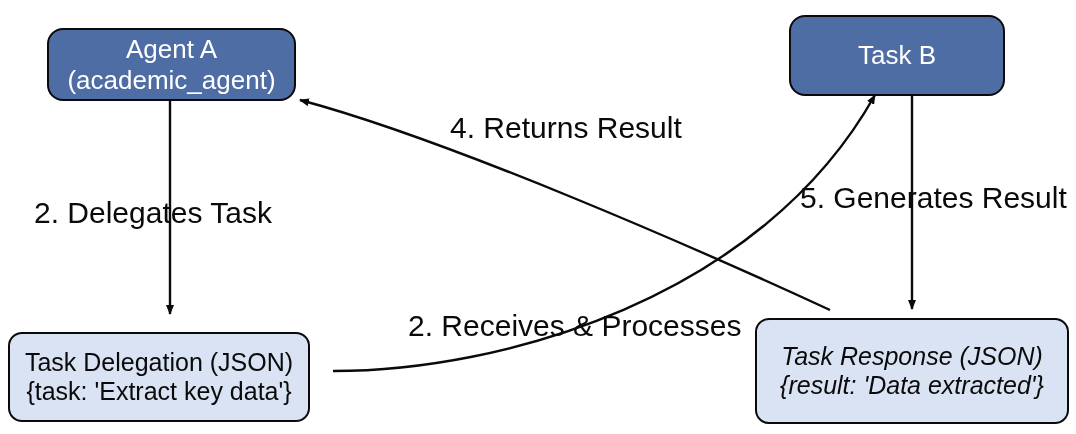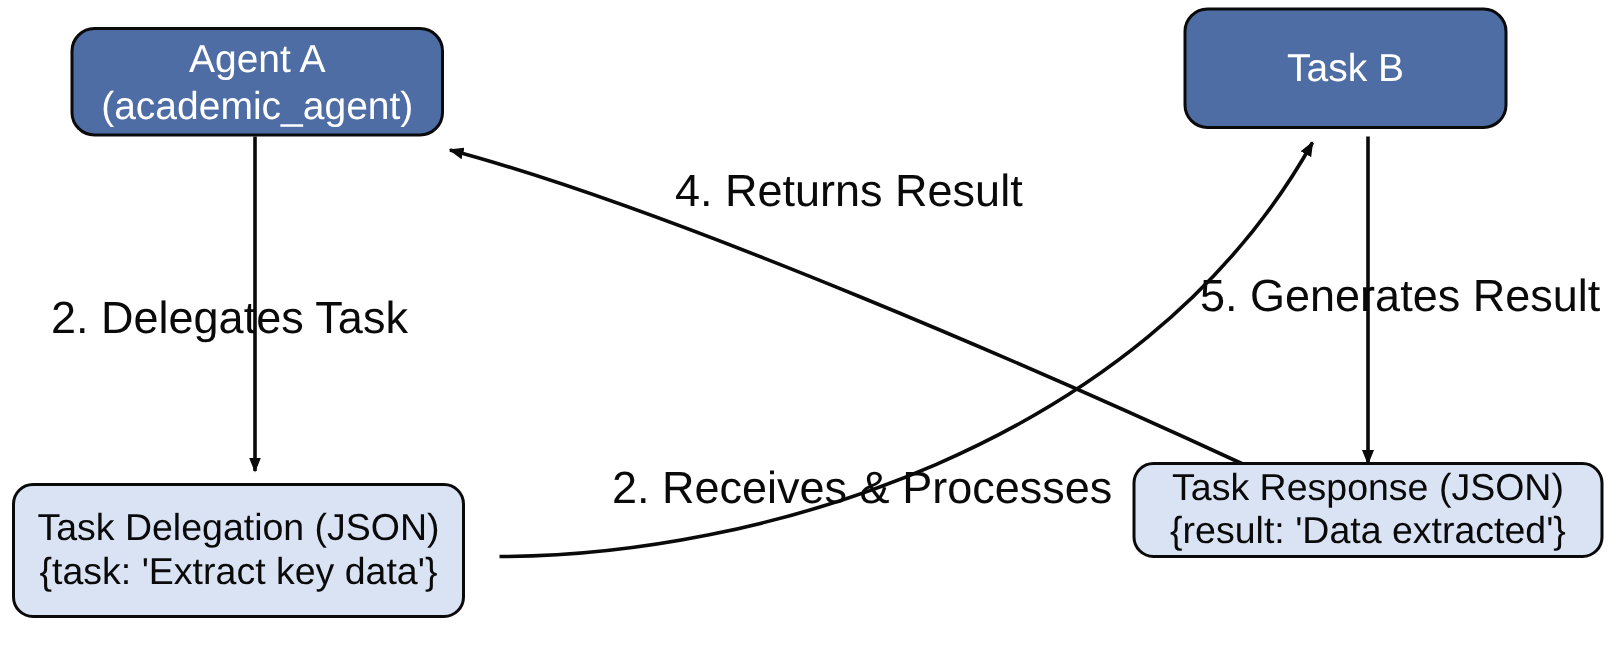--- a/index.html
+++ b/index.html
@@ -30,20 +30,21 @@
     box-sizing: border-box;
     display: flex;
     flex-direction: column;
     align-items: center;
     justify-content: center;
     text-align: center;
     border: 2px solid #0a0a0a;
     border-radius: 16px;
     line-height: 1.16;
     white-space: nowrap;
+    margin-top: 10px;
   }
   .node-agent {
     background: #4E6DA4;
     color: #ffffff;
     font-size: 26px;
   }
   .node-msg {
     background: #DAE3F3;
     color: #0a0a0a;
     font-size: 25px;
@@ -88,21 +89,21 @@
 
   <div class="node node-agent" style="left:789px; top:5px; width:216px; height:81px;">
     <span class="node-line">Task B</span>
   </div>
 
   <div class="node node-msg" style="left:8px; top:322px; width:302px; height:90px;">
     <span class="node-line">Task Delegation (JSON)</span>
     <span class="node-line">{task: 'Extract key data'}</span>
   </div>
 
-  <div class="node node-msg" style="left:755px; top:308px; width:314px; height:64px;">
+  <div class="node node-msg" style="left:755px; top:308px; width:314px; height:106px;font-style:italic;">
     <span class="node-line">Task Response (JSON)</span>
     <span class="node-line">{result: 'Data extracted'}</span>
   </div>
 
   <div class="edge-label" style="left:34px; top:196px;">2. Delegates Task</div>
 
   <div class="edge-label" style="left:408px; top:261px;margin-top:48px;">2. Receives &amp; Processes</div>
 
   <div class="edge-label" style="left:800px; top:181px;">5. Generates Result</div>
 

